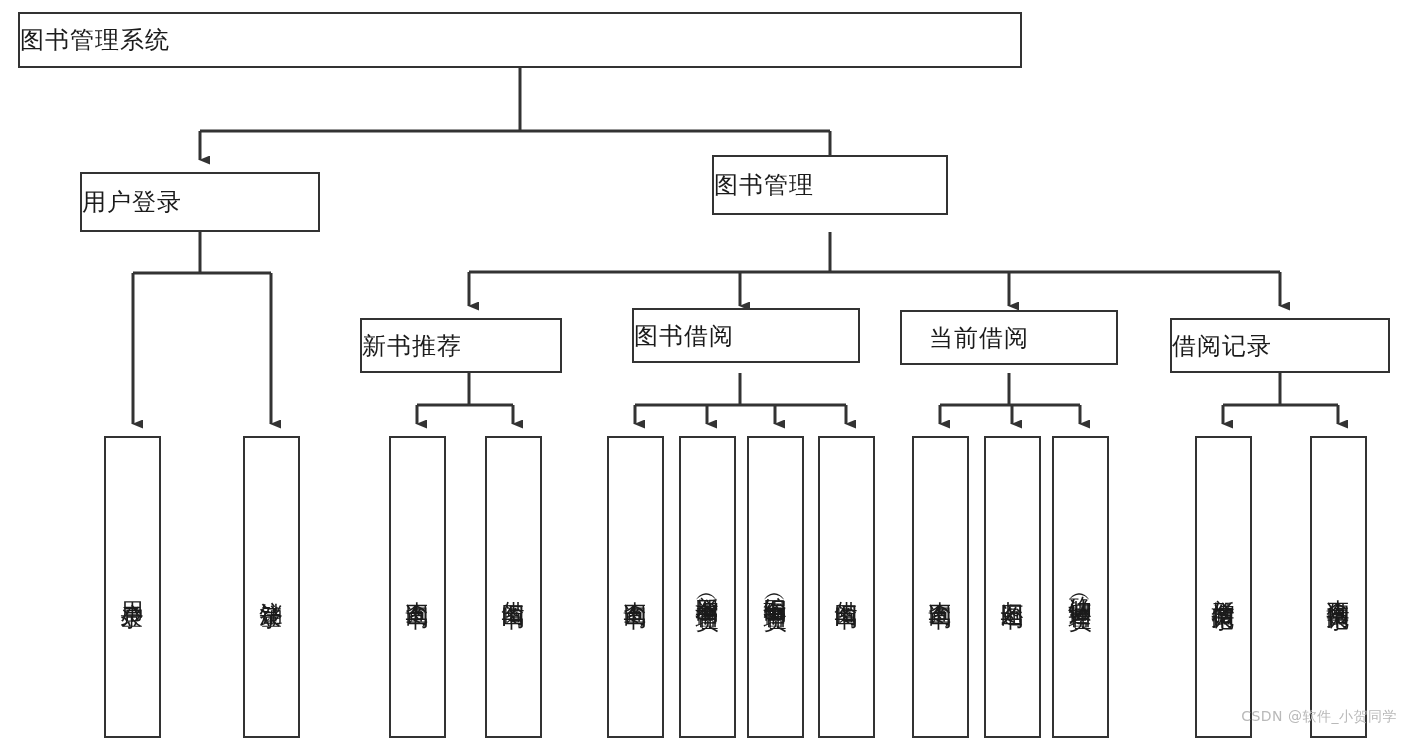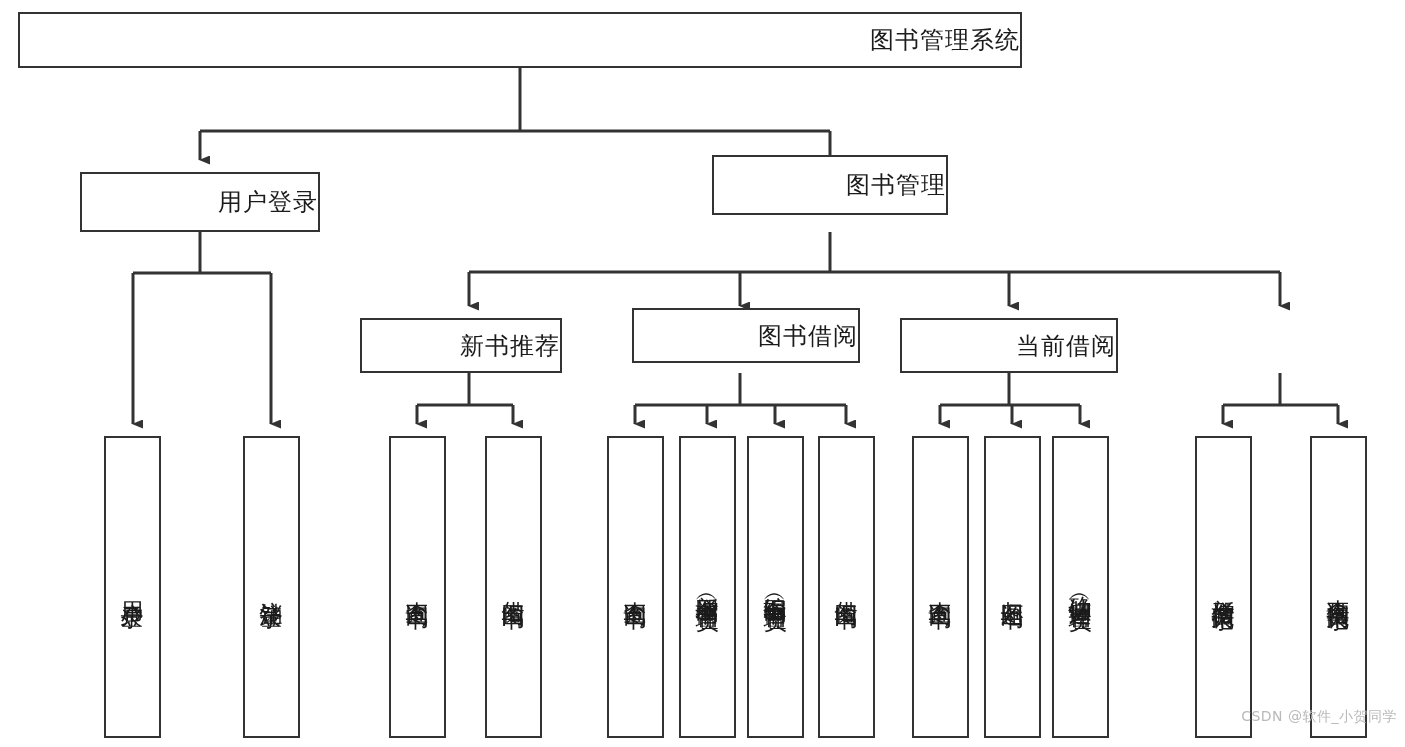--- a/index.html
+++ b/index.html
@@ -24,21 +24,21 @@
     width: 1405px;
     height: 747px;
   }
   .node {
     position: absolute;
     box-sizing: border-box;
     border: 2.5px solid #333333;
     background: #ffffff;
     display: flex;
     align-items: center;
-    justify-content: flex-end;
+    justify-content: flex-start;
     color: #1b1b1b;
   }
   .node.h {
     font-size: 24px;
     letter-spacing: 1px;
   }
   .node.v {
     align-items: center;
     justify-content: center;
   }
@@ -130,22 +130,25 @@
   <div class="node h" style="left:712px; top:155px; width:236px; height:60px;">
     <span class="htext">图书管理</span>
   </div>
 
   <div class="node h" style="left:360px; top:318px; width:202px; height:55px;">
     <span class="htext">新书推荐</span>
   </div>
   <div class="node h" style="left:632px; top:308px; width:228px; height:55px;">
     <span class="htext">图书借阅</span>
   </div>
-  <div class="node h" style="left:900px; top:318px; width:218px; height:55px;">
+  <div class="node h" style="left:900px; top:310px; width:218px; height:55px;padding-left:27px;">
     <span class="htext">当前借阅</span>
+  </div>
+  <div class="node h" style="left:1170px; top:318px; width:220px; height:55px;">
+    <span class="htext">借阅记录</span>
   </div>
 
   <div class="node v" style="left:104px; top:436px; width:57px; height:302px;">
     <span class="vtext">用户登录</span>
   </div>
   <div class="node v" style="left:243px; top:436px; width:57px; height:302px;">
     <span class="vtext">注销登录</span>
   </div>
   <div class="node v" style="left:389px; top:436px; width:57px; height:302px;">
     <span class="vtext">查询图书</span>

